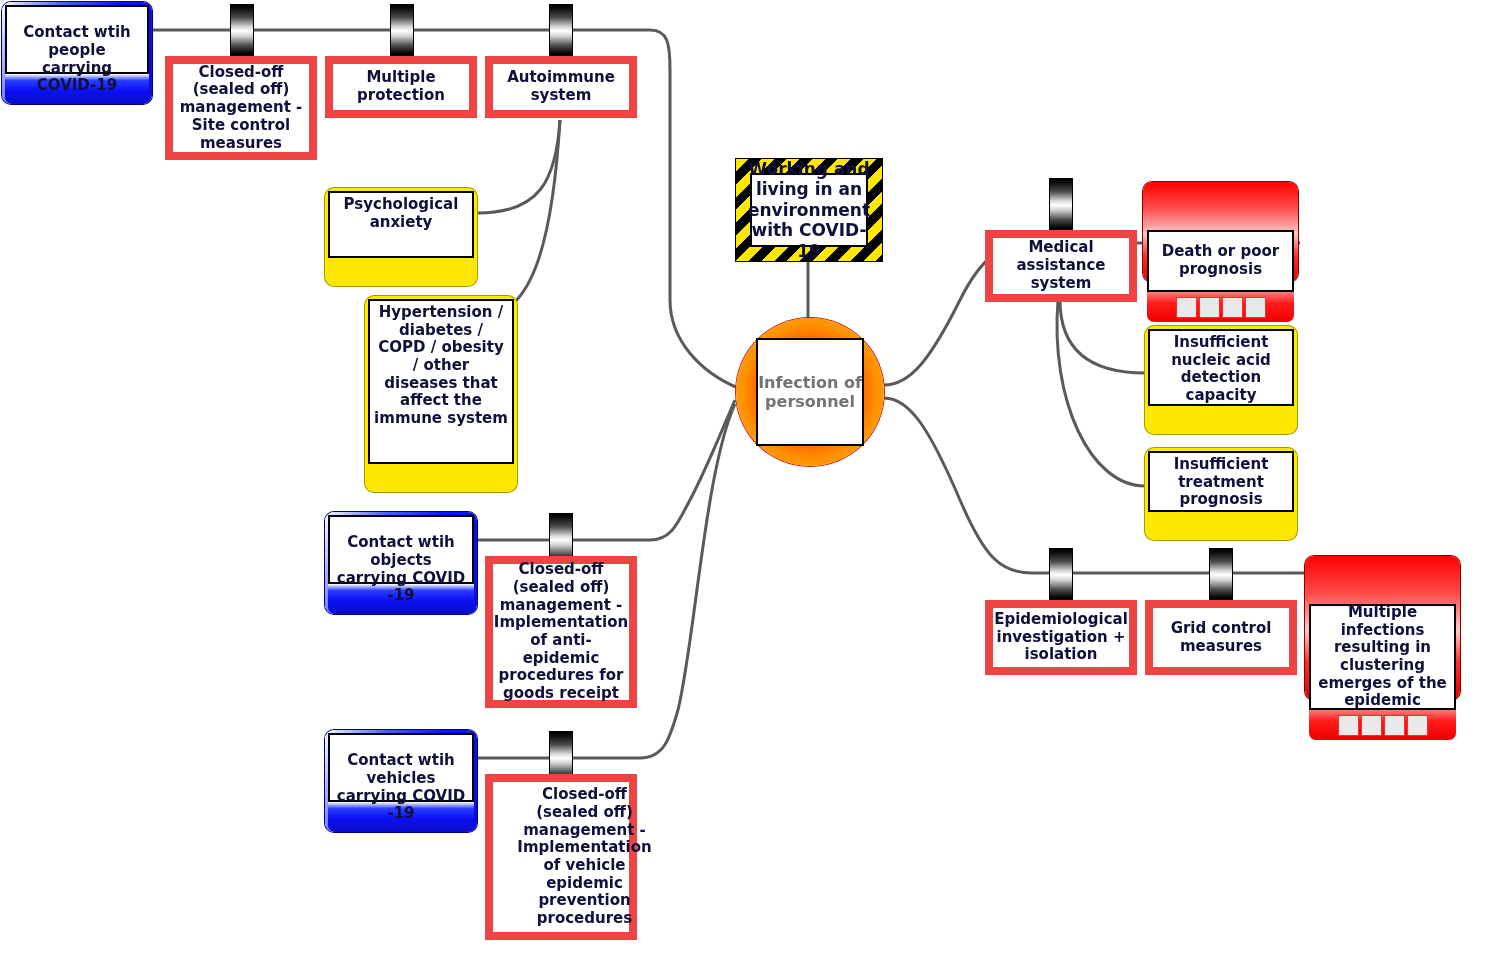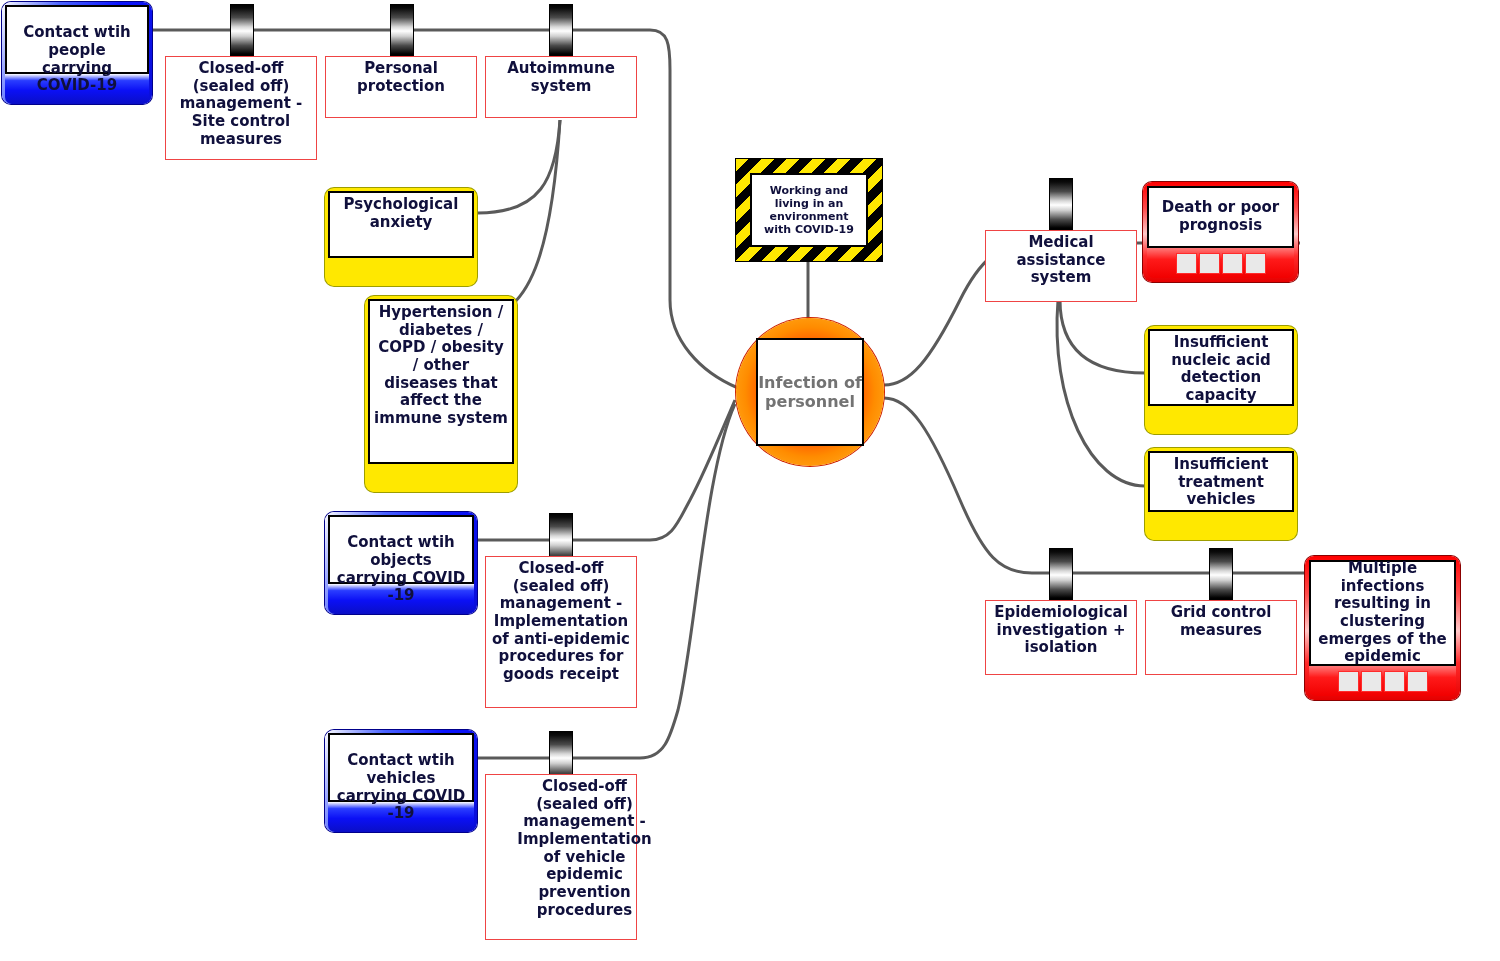--- a/index.html
+++ b/index.html
@@ -6,22 +6,22 @@
   body{width:1500px;height:961px;position:relative;overflow:hidden;
        font-family:"DejaVu Sans","Liberation Sans",sans-serif;}
   #stage{position:absolute;left:0;top:0;width:1500px;height:961px;}
 
   svg.edges{position:absolute;left:0;top:0;width:1500px;height:961px;
             pointer-events:none;}
 
   .node{position:absolute;box-sizing:border-box;}
 
   
-  .ctrl{background:#ffffff;border:1px solid #ef4444;
-        display:flex;align-items:flex-start;justify-content:center;
+  .ctrl{background:#ffffff;border:8px solid #ef4444;
+        display:flex;align-items:center;justify-content:center;
         text-align:center;}
   .ctrl .txt{font-weight:bold;font-size:15px;color:#10103c;line-height:1.18;
              padding:3px 5px;}
 
   
   .threat{border-radius:9px;padding:3px 3px 0 3px;
           background:linear-gradient(115deg,#ffffff 0%,#4b63ff 30%,#0b14ff 60%,#0a0ed8 100%);
           box-shadow:0 0 0 1px #00008b;}
   .threat .inner{background:#ffffff;border:2px solid #000000;
                  display:flex;align-items:center;justify-content:center;
@@ -40,40 +40,40 @@
   .esc .txt{font-weight:bold;font-size:15px;color:#10103c;line-height:1.18;
             padding:3px 4px;}
   .esc .foot{height:28px;border-radius:0 0 7px 7px;background:#ffe800;}
 
   
   .cons{border-radius:9px;padding:4px 4px 0 4px;
         background:linear-gradient(180deg,#ff0000 0%,#ff4a4a 26%,#ffc9c9 52%,#ff2b2b 74%,#e60000 100%);
         box-shadow:0 0 0 1px #8b0000;}
   .cons .inner{background:#ffffff;border:2px solid #000000;
                display:flex;align-items:center;justify-content:center;
-               text-align:center;box-sizing:border-box;}
+               text-align:center;box-sizing:border-box;margin-top:44px;}
   .cons .txt{font-weight:bold;font-size:15px;color:#10103c;line-height:1.18;
              padding:3px 4px;}
   .cons .foot{height:30px;border-radius:0 0 7px 7px;position:relative;
               background:linear-gradient(180deg,#ff7a7a 0%,#ff1a1a 38%,#f10000 100%);
               display:flex;align-items:center;justify-content:center;gap:2px;}
   .cons .foot i{display:block;width:19px;height:19px;background:#e9e9e9;
                 border:1px solid #ff2b2b;}
 
   
   .hazard{padding:14px;box-sizing:border-box;
           background:
             repeating-linear-gradient(135deg,
               #ffe800 0px,#ffe800 9px,
               #000000 9px,#000000 18px);
           border:1px solid #000;}
   .hazard .inner{background:#ffffff;border:2px solid #000000;
                  display:flex;align-items:center;justify-content:center;
                  text-align:center;height:100%;box-sizing:border-box;}
-  .hazard .txt{font-weight:bold;font-size:11px;color:#10103c;line-height:1.2;
+  .hazard .txt{font-weight:bold;font-size:17px;color:#10103c;line-height:1.2;
                padding:2px 3px;}
 
   
   .topevent{border-radius:50%;
             background:radial-gradient(circle at 50% 50%,
                  #ff2a00 0%,#ff2a00 30%,#ff8c00 62%,#ff9e10 74%,#ff3000 92%,#ff1400 100%);
             box-shadow:0 0 0 1px #cc2000;}
   .topevent .inner{position:absolute;background:#ffffff;border:2px solid #000000;
                    display:flex;align-items:center;justify-content:center;
                    text-align:center;box-sizing:border-box;}
@@ -145,21 +145,21 @@
       <span class="txt">Contact wtih vehicles carrying COVID -19</span>
     </div>
     <div class="foot"></div>
   </div>
 
   <div class="node ctrl" style="left:165px;top:56px;width:152px;height:104px;">
     <span class="txt">Closed-off (sealed off) management - Site control measures</span>
   </div>
 
   <div class="node ctrl" style="left:325px;top:56px;width:152px;height:62px;">
-    <span class="txt">Personal protection</span>
+    <span class="txt">Multiple protection</span>
   </div>
 
   <div class="node ctrl" style="left:485px;top:56px;width:152px;height:62px;">
     <span class="txt">Autoimmune system</span>
   </div>
 
   <div class="node ctrl" style="left:485px;top:556px;width:152px;height:152px;">
     <span class="txt">Closed-off (sealed off) management - Implementation of anti-epidemic procedures for goods receipt</span>
   </div>
 
@@ -183,21 +183,21 @@
 
   <div class="node esc" style="left:1145px;top:326px;width:152px;height:108px;">
     <div class="inner" style="height:77px;">
       <span class="txt">Insufficient nucleic acid detection capacity</span>
     </div>
     <div class="foot"></div>
   </div>
 
   <div class="node esc" style="left:1145px;top:448px;width:152px;height:92px;">
     <div class="inner" style="height:61px;">
-      <span class="txt">Insufficient treatment vehicles</span>
+      <span class="txt">Insufficient treatment prognosis</span>
     </div>
     <div class="foot"></div>
   </div>
 
   <div class="node hazard" style="left:735px;top:158px;width:148px;height:104px;">
     <div class="inner">
       <span class="txt">Working and living in an environment with COVID-19</span>
     </div>
   </div>
 

